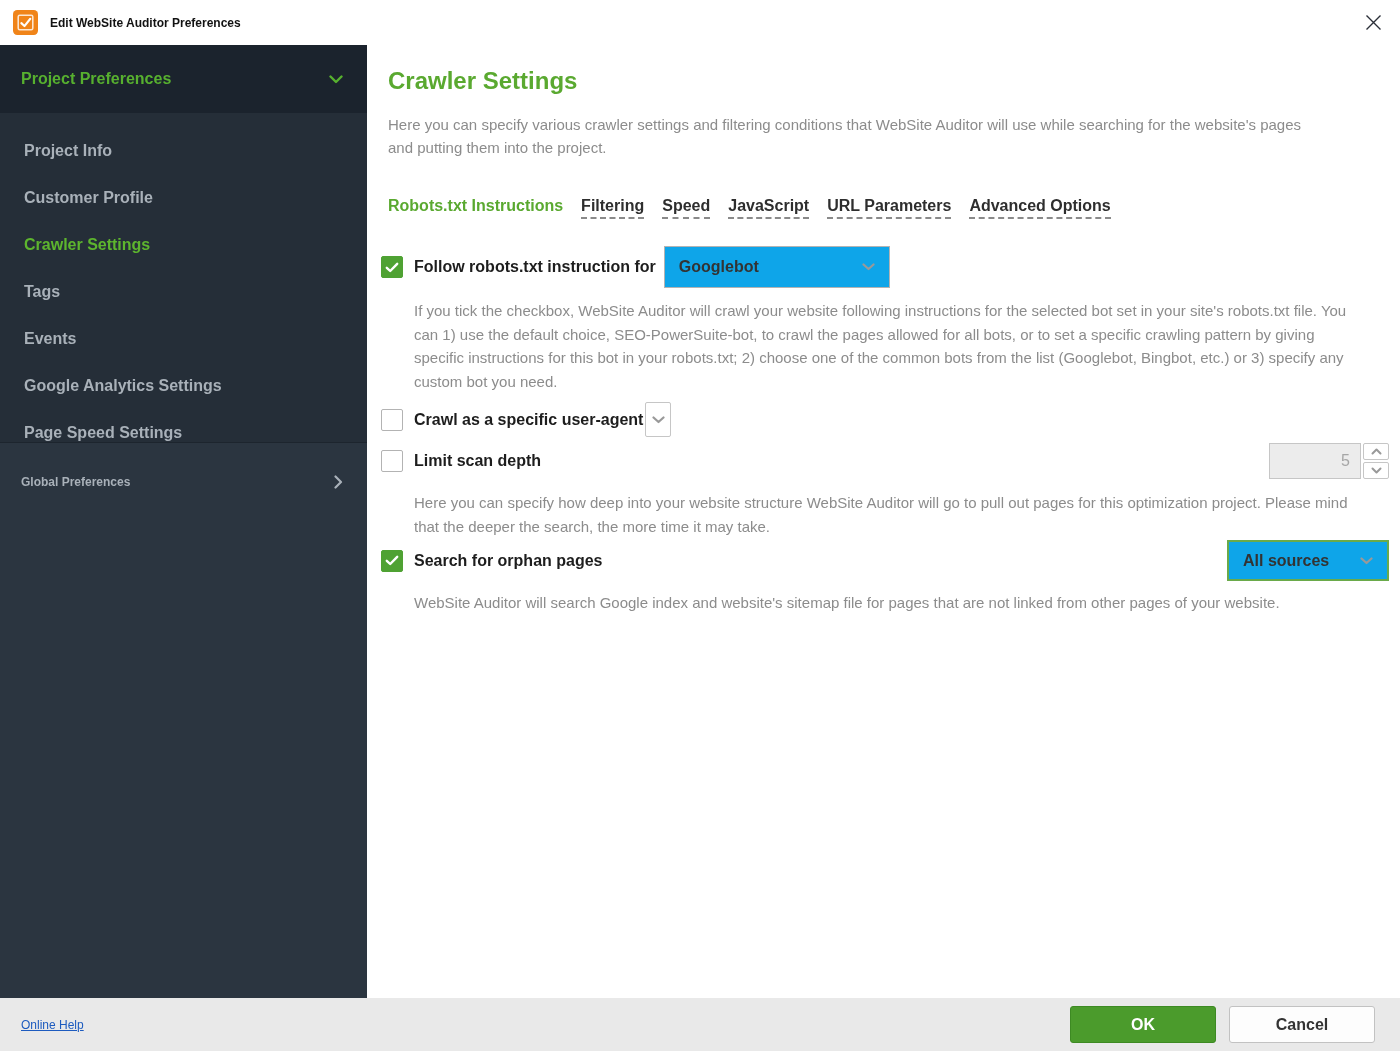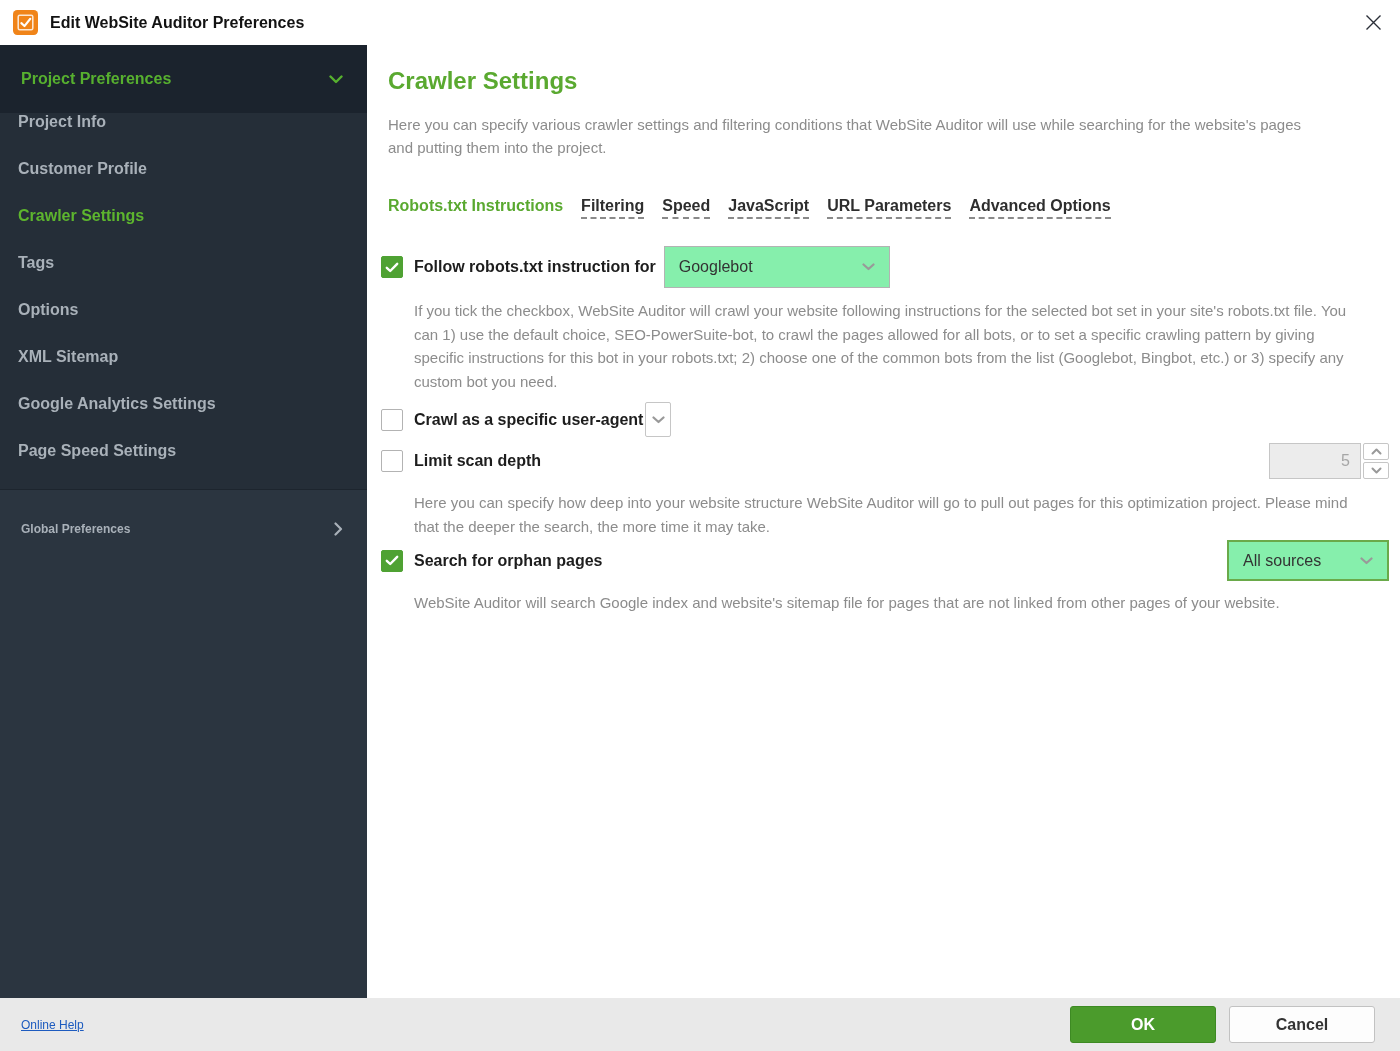--- a/index.html
+++ b/index.html
@@ -2,31 +2,31 @@
 <html><head>
 <meta charset="utf-8">
 <style>
   * { margin:0; padding:0; box-sizing:border-box; }
   html,body { width:1400px; height:1051px; font-family:"Liberation Sans","DejaVu Sans",sans-serif; background:#fff; overflow:hidden; }
   .window { width:1400px; height:1051px; display:flex; flex-direction:column; background:#fff; }
 
   
   .titlebar { height:45px; flex:0 0 45px; display:flex; align-items:center; padding:0 16px 0 13px; background:#fff; }
   .app-icon { width:25px; height:25px; margin-right:12px; flex:0 0 auto; }
-  .title-text { font-size:16px; font-weight:600; color:#121212; }
+  .title-text { font-size:12px; font-weight:600; color:#121212; }
   .close-btn { margin-left:auto; width:22px; height:22px; display:flex; align-items:center; justify-content:center; cursor:pointer; color:#2b2f38; }
 
   
   .body-wrap { flex:1; display:flex; min-height:0; }
 
   
   .sidebar { width:367px; flex:0 0 367px; background:#252e38; display:flex; flex-direction:column; color:#a9b1b9; }
   .sb-header { height:68px; flex:0 0 68px; background:#1b232d; display:flex; align-items:center; padding:0 24px 0 21px; color:#57b02f; font-weight:bold; font-size:16px; cursor:pointer; }
   .sb-header .chev { margin-left:auto; color:#57b02f; }
-  .sb-item { height:47px; flex:0 0 47px; display:flex; align-items:flex-start; padding:0 18px; font-weight:bold; font-size:16px; cursor:pointer; }
+  .sb-item { height:47px; flex:0 0 47px; display:flex; align-items:flex-end; padding:0 24px; font-weight:bold; font-size:16px; cursor:pointer; }
   .sb-item.active { color:#5db52e; }
   .sb-global { flex:1; background:#2b3540; border-top:1px solid #1d252e; }
   .sb-global-row { height:78px; display:flex; align-items:center; padding:0 24px 0 21px; font-weight:bold; font-size:12px; cursor:pointer; }
   .sb-global-row .chev-r { margin-left:auto; color:#a9b1b9; }
 
   
   .main { flex:1; background:#fff; padding:0 11px 0 21px; overflow:hidden; }
   .page-title { margin-top:22px; font-size:24px; font-weight:bold; color:#5aa930; }
   .page-desc { margin-top:18px; font-size:15px; line-height:23px; color:#8c8c8c; max-width:935px; }
 
@@ -46,21 +46,21 @@
   .checkbox.checked svg { display:block; }
 
   .setting-label { margin-left:11px; font-size:16px; font-weight:bold; color:#1d1d1d; white-space:nowrap; }
 
   .para { margin-left:26px; font-size:15px; line-height:23.5px; color:#8c8c8c; max-width:952px; }
   .p1 { margin-top:11px; }
   .p2 { margin-top:12px; }
   .p3 { margin-top:12px; }
   .p4 { margin-top:10px; }
 
-  .select-box { height:42px; border:1px solid #b3b3b3; background:#86efac; display:flex; align-items:center; padding:0 14px; font-size:16px; color:#333; cursor:pointer; }
+  .select-box { height:42px; border:1px solid #b3b3b3; background:#0ea5e9; display:flex; align-items:center; padding:0 14px; font-size:16px; color:#333; cursor:pointer;font-weight:bold; }
   .select-box .chev { margin-left:auto; color:#999; }
   .bot-select { width:226px; margin-left:8px; }
 
   .ua-input { flex:1; margin-left:10px; height:35px; border:1px solid #c6c6c6; background:#ececec; color:#a6a6a6; font-size:15px; padding:0 10px; font-family:inherit; }
   .combo-arrow { width:26px; height:35px; flex:0 0 26px; margin-left:2px; border:1px solid #c6c6c6; background:#fff; display:flex; align-items:center; justify-content:center; color:#999; cursor:pointer; border-radius:2px; }
 
   .depth-wrap { margin-left:auto; display:flex; align-items:center; }
   .depth-input { width:92px; height:36px; border:1px solid #c6c6c6; background:#ececec; color:#a6a6a6; font-size:16px; text-align:right; padding:0 10px; font-family:inherit; }
   .spinners { width:26px; margin-left:2px; display:flex; flex-direction:column; gap:2px; }
   .spin-btn { height:17px; border:1px solid #c6c6c6; background:#fff; display:flex; align-items:center; justify-content:center; color:#999; cursor:pointer; border-radius:2px; }
@@ -113,24 +113,21 @@
       <div class="sb-item">
           <span>Customer Profile</span>
         </div>
       <div class="sb-item active">
           <span>Crawler Settings</span>
         </div>
       <div class="sb-item">
           <span>Tags</span>
         </div>
       <div class="sb-item">
-          <span>Options</span>
-        </div>
-      <div class="sb-item">
-          <span>XML Sitemap</span>
+          <span>Events</span>
         </div>
       <div class="sb-item">
           <span>Google Analytics Settings</span>
         </div>
       <div class="sb-item">
           <span>Page Speed Settings</span>
         </div>
       <div class="sb-global">
         <div class="sb-global-row">
           <span>Global Preferences</span>

